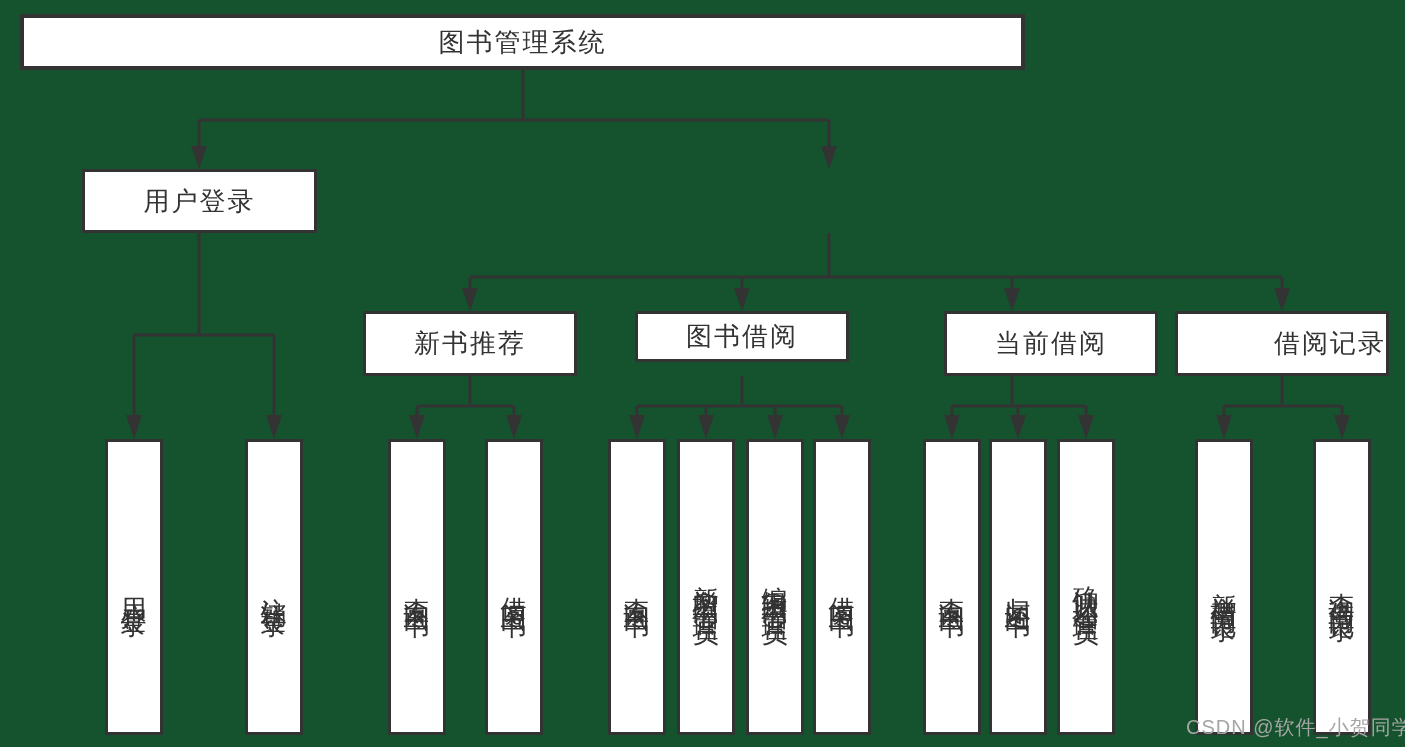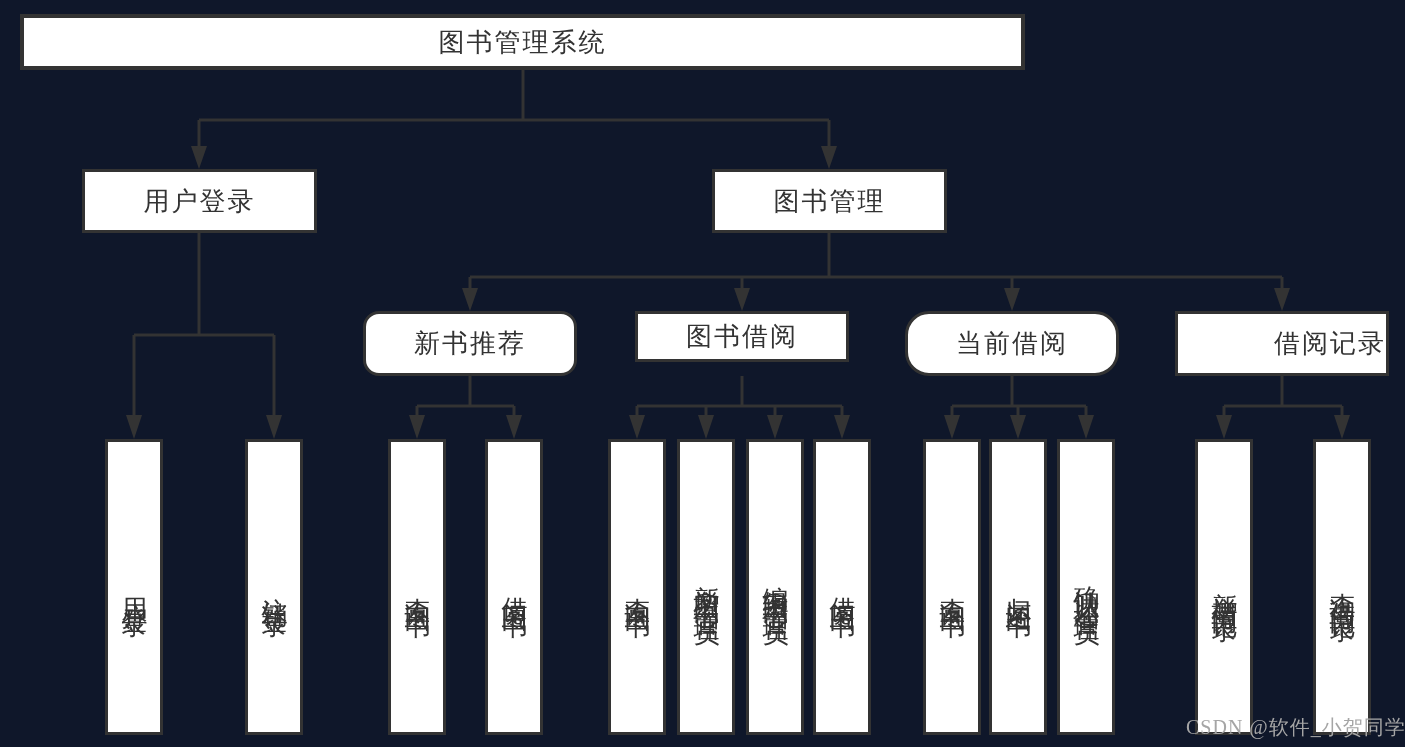--- a/index.html
+++ b/index.html
@@ -1,18 +1,18 @@
 <!DOCTYPE html>
 <html><head>
 <meta charset="utf-8">
 <style>
   html,body{margin:0;padding:0;background:#ffffff;}
   #canvas{
-    position:relative;width:1405px;height:747px;background:#0f172a;overflow:hidden;
-    font-family:Liberation Serif, serif;
+    position:relative;width:1405px;height:747px;background:#14532d;overflow:hidden;
+    font-family:Liberation Sans, sans-serif;
   }
   #wires{position:absolute;left:0;top:0;z-index:0;}
   .node{
     position:absolute;box-sizing:border-box;background:#ffffff;
     border:3px solid #333333;display:flex;align-items:center;justify-content:center;
     z-index:1;
   }
   .node .h{font-size:26px;color:#333333;letter-spacing:2px;white-space:nowrap;}
   .leaf{width:58px;height:296px;}
   .leaf .v{
@@ -69,31 +69,28 @@
     </g>
   </svg>
 
   <div class="node" style="left:20px;top:14px;width:1005px;height:56px;border-width:4px;">
     <span class="h">图书管理系统</span>
   </div>
 
   <div class="node" style="left:82px;top:169px;width:235px;height:64px;">
     <span class="h">用户登录</span>
   </div>
-  <div class="node" style="left:712px;top:169px;width:235px;height:64px;">
-    <span class="h">图书管理</span>
-  </div>
 
-  <div class="node" style="left:363px;top:311px;width:214px;height:65px;border-radius:16px;">
+  <div class="node" style="left:363px;top:311px;width:214px;height:65px;">
     <span class="h">新书推荐</span>
   </div>
   <div class="node" style="left:635px;top:311px;width:214px;height:51px;">
     <span class="h">图书借阅</span>
   </div>
-  <div class="node" style="left:905px;top:311px;width:214px;height:65px;border-radius:24px;">
+  <div class="node" style="left:944px;top:311px;width:214px;height:65px;">
     <span class="h">当前借阅</span>
   </div>
   <div class="node" style="left:1175px;top:311px;width:214px;height:65px;justify-content:flex-end;">
     <span class="h">借阅记录</span>
   </div>
 
   <div class="node leaf" style="left:105px;top:439px;">
     <span class="v">用户登录</span>
   </div>
   <div class="node leaf" style="left:245px;top:439px;">

